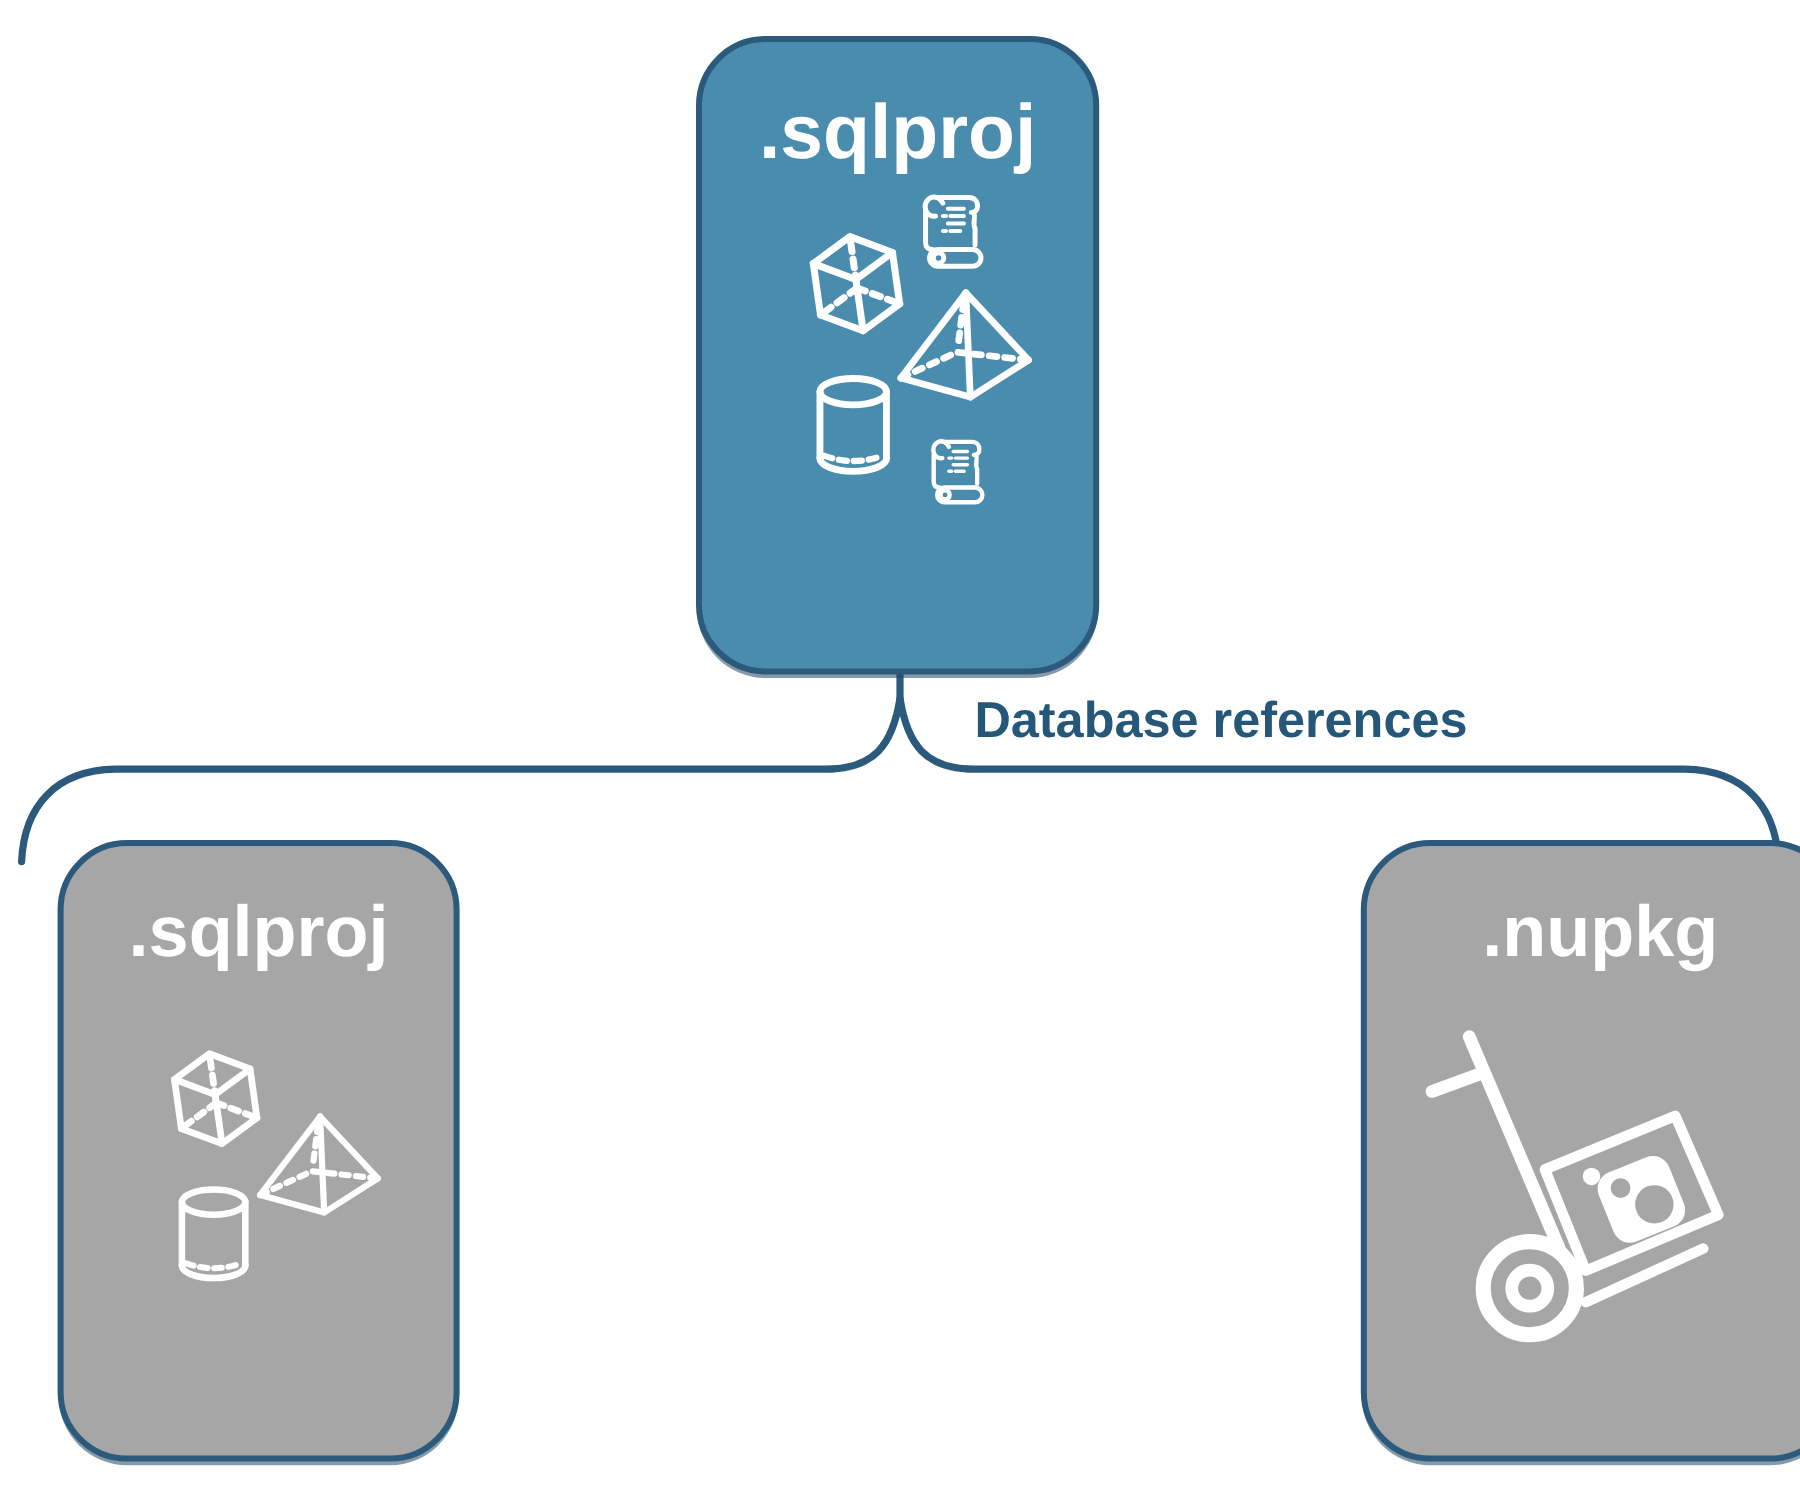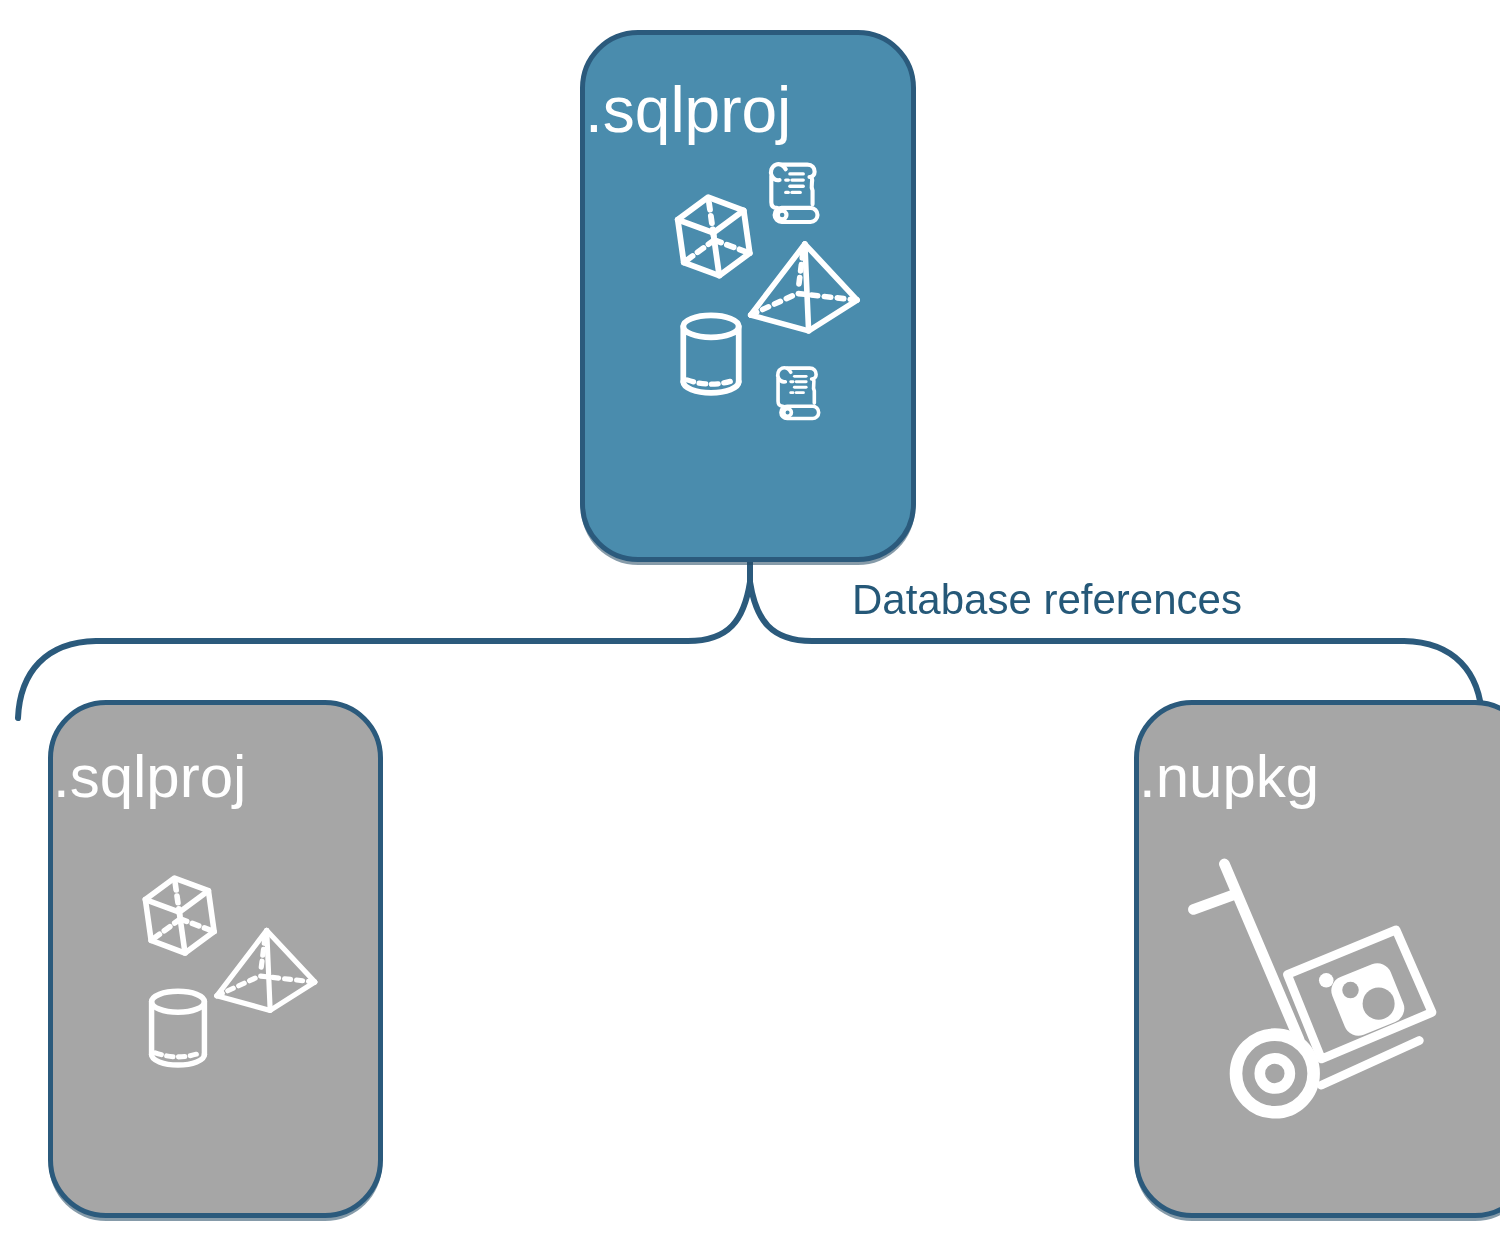--- a/index.html
+++ b/index.html
@@ -14,34 +14,34 @@
   #canvas{
     position:relative;width:1500px;height:1250px;background:#fff;overflow:hidden;
   }
   .node{
     position:absolute;border:5px solid var(--line);border-radius:58px;
     box-shadow:0 4px 0 -1px rgba(34,72,99,.55);
   }
   .node-blue{background:var(--blue);}
   .node-gray{background:var(--gray);}
   .node-title{
-    width:100%;text-align:left;color:#fff;font-weight:normal;letter-spacing:0;
+    width:100%;text-align:center;color:#fff;font-weight:bold;letter-spacing:0;
     line-height:1.05;
   }
   #root-box{left:580px;top:30px;width:336px;height:532px;}
   #root-box .node-title{padding-top:42px;font-size:64px;}
   .child-title{padding-top:40px;font-size:60px;}
   #child-sqlproj{left:48px;top:700px;width:335px;height:518px;}
   #child-dacpac{left:583px;top:700px;width:337px;height:518px;}
   #child-nupkg{left:1115px;top:700px;width:399px;height:518px;margin-left:19px;}
   .icon{position:absolute;}
   .icon svg{display:block;width:100%;height:100%;overflow:visible;}
   #connector-svg{position:absolute;left:0;top:0;width:1500px;height:1250px;pointer-events:none;}
   #connector-label{
-    position:absolute;left:852px;top:576px;font-size:42px;font-weight:normal;
+    position:absolute;left:812px;top:576px;font-size:42px;font-weight:bold;
     color:var(--label);white-space:nowrap;
   }
   .stroke-icon{fill:none;stroke:#fff;stroke-linecap:round;stroke-linejoin:round;}
 </style>
 </head>
 <body>
 
 <div id="canvas">
 
   <svg id="connector-svg" viewBox="0 0 1500 1250">

